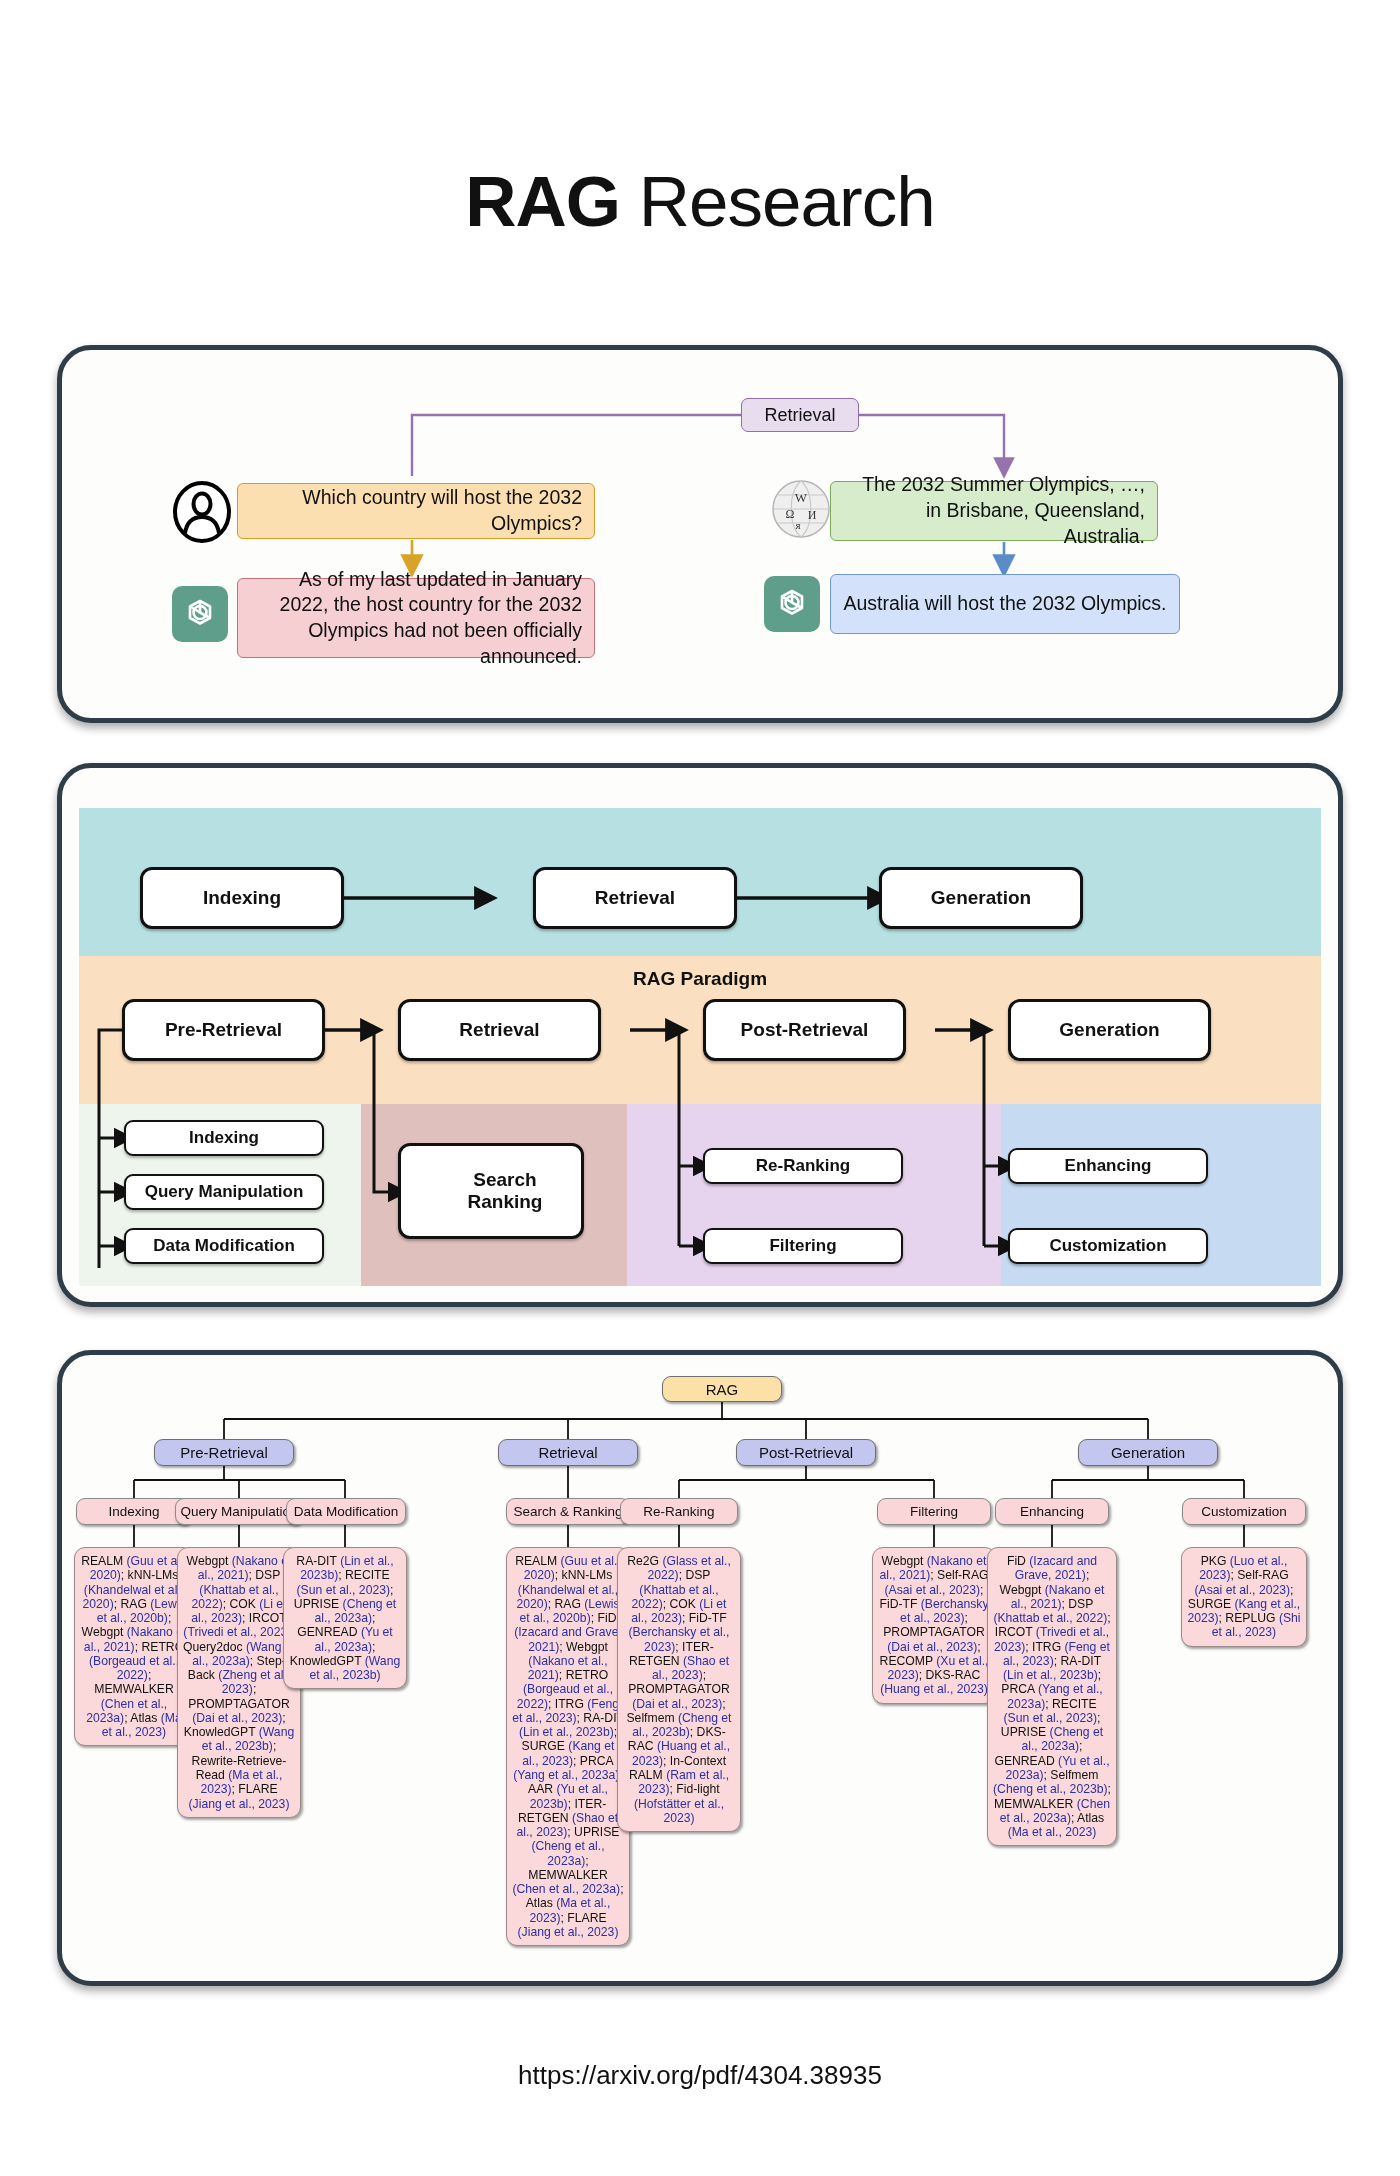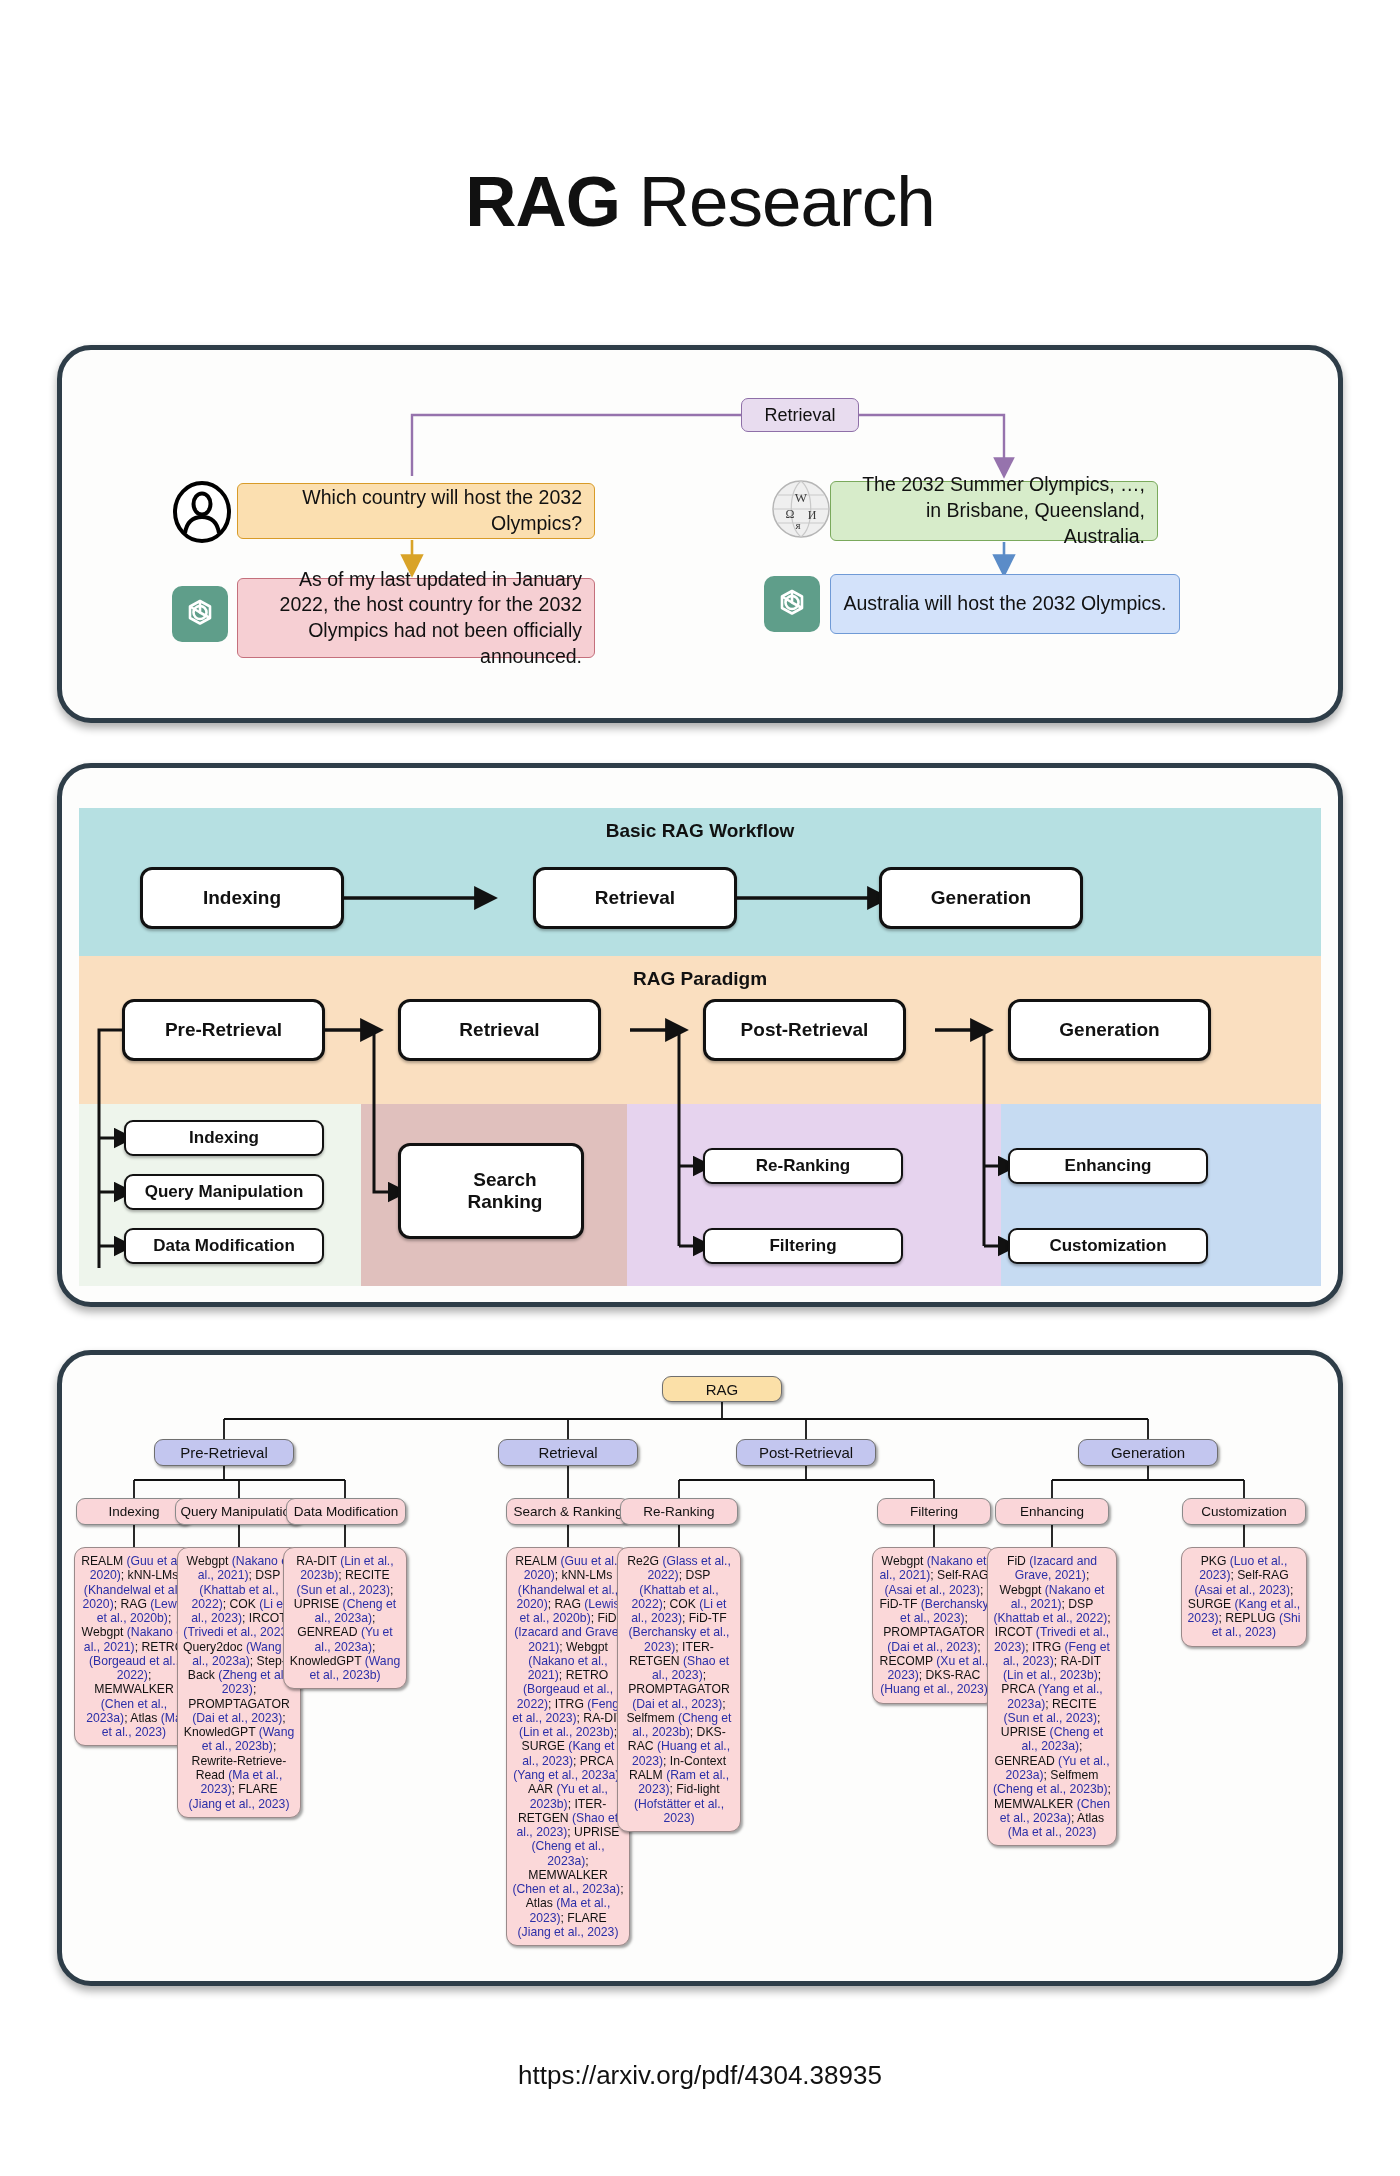--- a/index.html
+++ b/index.html
@@ -238,21 +238,20 @@
 <section class="panel" id="panel-workflow">
   <div class="wf-inner">
 
     <div class="band" id="band-basic"></div>
     <div class="band" id="band-paradigm"></div>
     <div class="band" id="band-prerow-1"></div>
     <div class="band" id="band-prerow-2"></div>
     <div class="band" id="band-prerow-3"></div>
     <div class="band" id="band-prerow-4"></div>
 
-    <div class="band-title" style="top:52px;">Basic RAG Workflow</div>
     <div class="band-title" style="top:200px;">RAG Paradigm</div>
 
     <svg class="wf-lines" width="1276" height="534" viewBox="0 0 1276 534">
       <defs>
         <marker id="arw-k" markerWidth="7" markerHeight="7" refX="3.5" refY="3.5" orient="auto">
           <path d="M0,0 L7,3.5 L0,7 Z" fill="#111"></path>
         </marker>
       </defs>
 
       <path d="M282,130 L424,130" stroke="#111" stroke-width="3.4" fill="none" marker-end="url(#arw-k)"></path>

